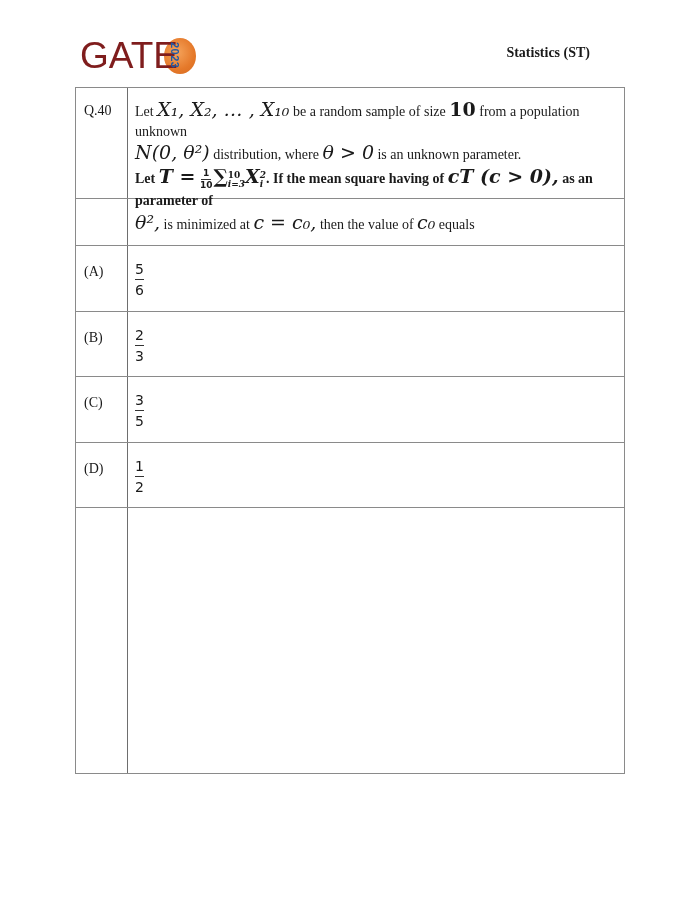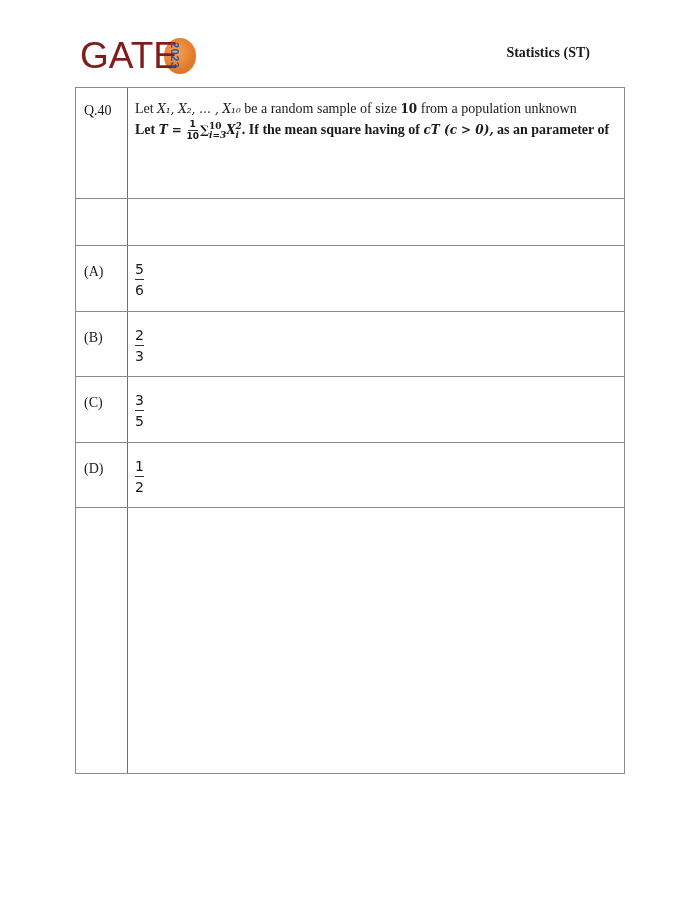--- a/index.html
+++ b/index.html
@@ -9,21 +9,21 @@
   .logo-globe { position:absolute; left:84px; top:2px; width:32px; height:36px; border-radius:50%; background:radial-gradient(circle at 40% 40%, #f5a45c, #e5792a 60%, #d66a1f); z-index:1; }
   .logo-year { position:absolute; left:101px; top:6px; font-family:"Liberation Sans", sans-serif; font-weight:bold; font-size:11px; color:#1f5aa6; transform:rotate(90deg); transform-origin:left top; z-index:3; letter-spacing:0.5px; }
   .subject { position:absolute; right:110px; top:45px; font-weight:bold; font-size:14px; color:#1a1a1a;margin-left:44px; }
 
   .qtable { position:absolute; left:75px; top:87px; width:550px; height:687px; border:1.5px solid #8a8a8a; box-sizing:border-box; }
   .row { position:absolute; left:0; right:0; border-bottom:1.5px solid #8a8a8a; box-sizing:border-box; }
   .row.last { border-bottom:none; }
   .col-divider { position:absolute; left:51px; top:0; bottom:0; width:0; border-left:1.5px solid #6e6e6e; }
   .label { position:absolute; left:8px; top:18px; font-size:14px; }
   .content { position:absolute; left:59px; top:14px; right:8px; font-size:14px; line-height:20px; }
-  .math { font-family:"DejaVu Serif", serif; font-style:italic; font-size:12px; }
+  .math { font-family:"DejaVu Serif", serif; font-style:italic; font-size:19px; }
   .num { font-family:"DejaVu Serif", serif; font-style:normal; }
   .frac { display:inline-flex; flex-direction:column; align-items:center; font-family:"DejaVu Sans", sans-serif; font-size:14px; line-height:16px; }
   .frac .bar { width:9px; height:0; border-top:1.2px solid #333; margin:2px 0; }
   .smallfrac { display:inline-flex; flex-direction:column; align-items:center; vertical-align:middle; font-family:"DejaVu Sans", sans-serif; font-size:9px; line-height:9px; margin:0 1px; }
   .smallfrac .bar { width:10px; border-top:1px solid #333; margin:1px 0; }
 </style>
 </head>
 <body>
 
 <div class="logo">
@@ -35,33 +35,39 @@
 
 <div class="qtable">
   <div class="col-divider"></div>
 
   <div class="row" style="top:0; height:111px;">
     <span class="label" style="top:15px;">Q.40</span>
     <div class="content" style="top:11px;">
       <div>
         <span>Let </span><span class="math">X₁, X₂, … , X₁₀</span><span> be a random sample of size </span><span class="math num" style="font-weight:bold;">10</span><span> from a population unknown</span>
       </div>
+      <div>
+        <span class="math">N(0, θ²)</span><span> distribution, where </span><span class="math">θ &gt; 0</span><span> is an unknown parameter.</span>
+      </div>
       <div style="line-height:22px;font-weight:bold;">
         <span>Let </span><span class="math">T =</span>
         <span class="smallfrac">
             <span>1</span>
             <span class="bar"></span>
             <span>10</span>
           </span><span class="math" style="font-style:normal;">∑</span><span style="display:inline-flex;flex-direction:column;vertical-align:middle;font-size:9px;line-height:9px;font-family:'DejaVu Serif',serif;">
             <span>10</span>
             <span style="font-style:italic;">i=3</span>
           </span><span class="math">X</span><span style="display:inline-flex;flex-direction:column;vertical-align:middle;font-size:9px;line-height:9px;font-family:'DejaVu Serif',serif;font-style:italic;">
             <span>2</span>
             <span>i</span>
           </span><span>. If the mean square having of </span><span class="math">cT (c &gt; 0),</span><span> as an parameter of</span>
+      </div>
+      <div>
+        <span class="math">θ²,</span><span> is minimized at </span><span class="math">c = c₀,</span><span> then the value of </span><span class="math">c₀</span><span> equals</span>
       </div>
     </div>
   </div>
 
   <div class="row" style="top:111px; height:47px;"></div>
 
   <div class="row" style="top:158px; height:66px;">
     <span class="label">(A)</span>
     <div class="content" style="top:14px;">
       <span class="frac">

